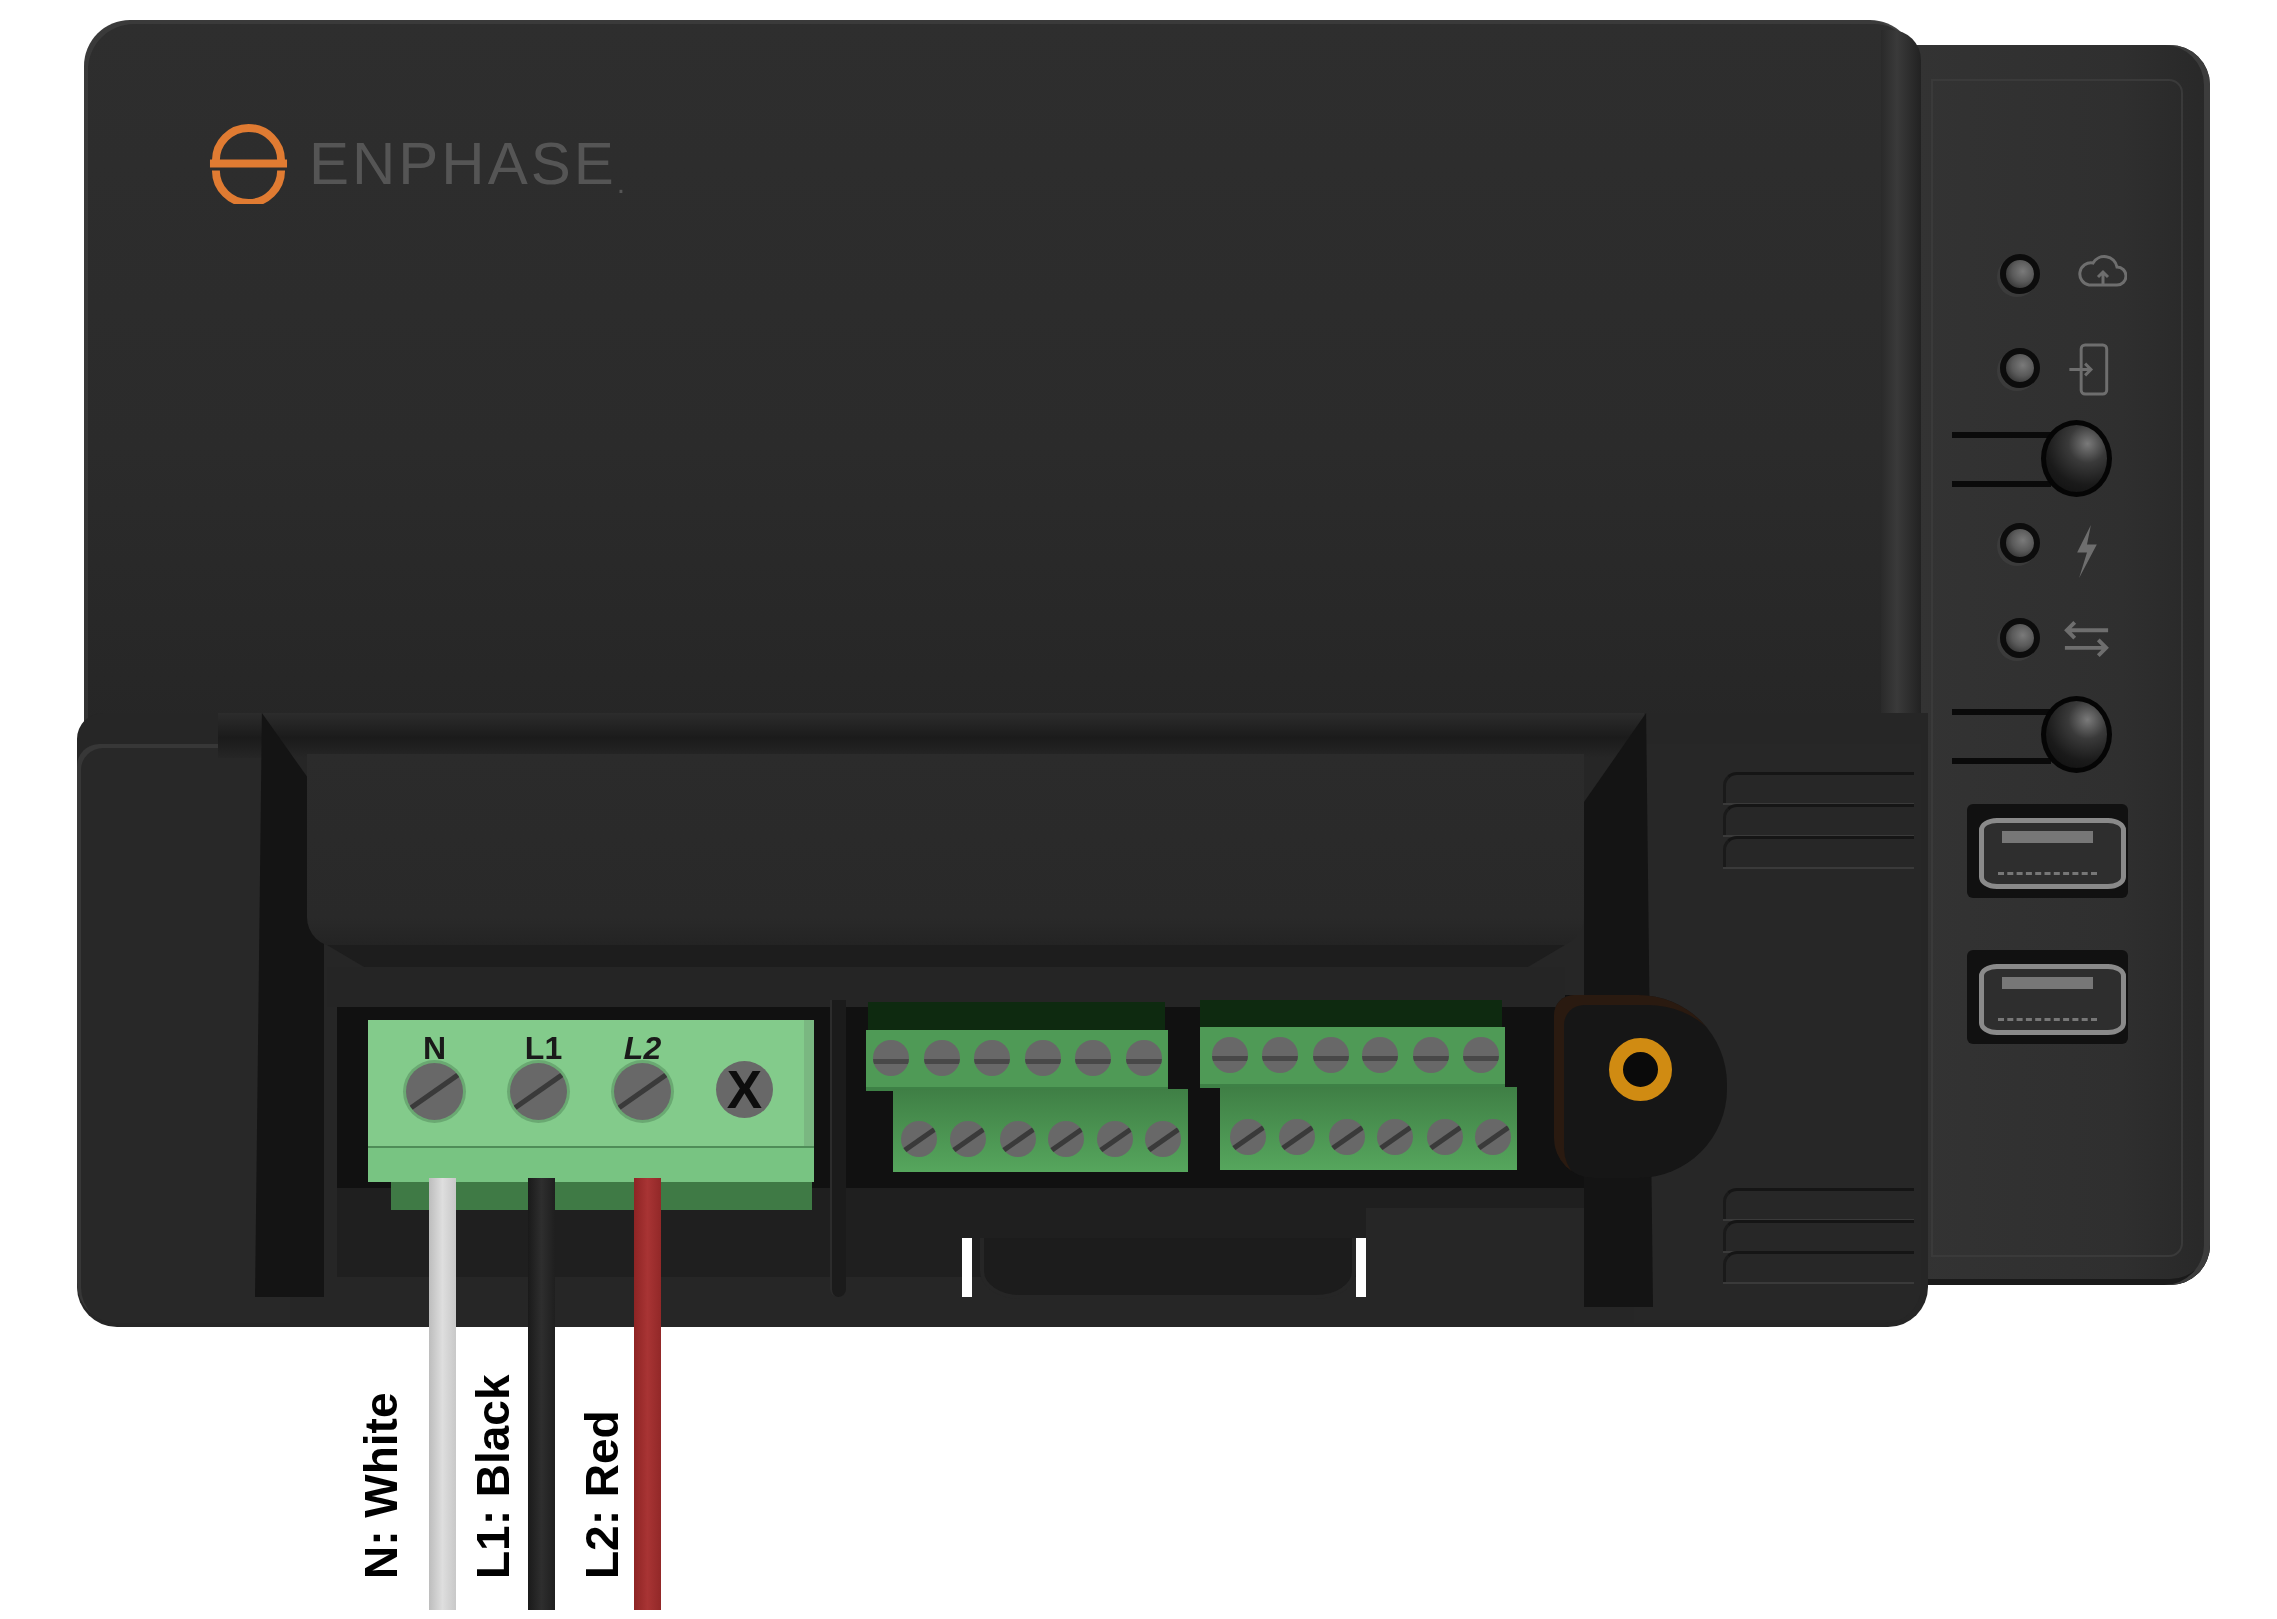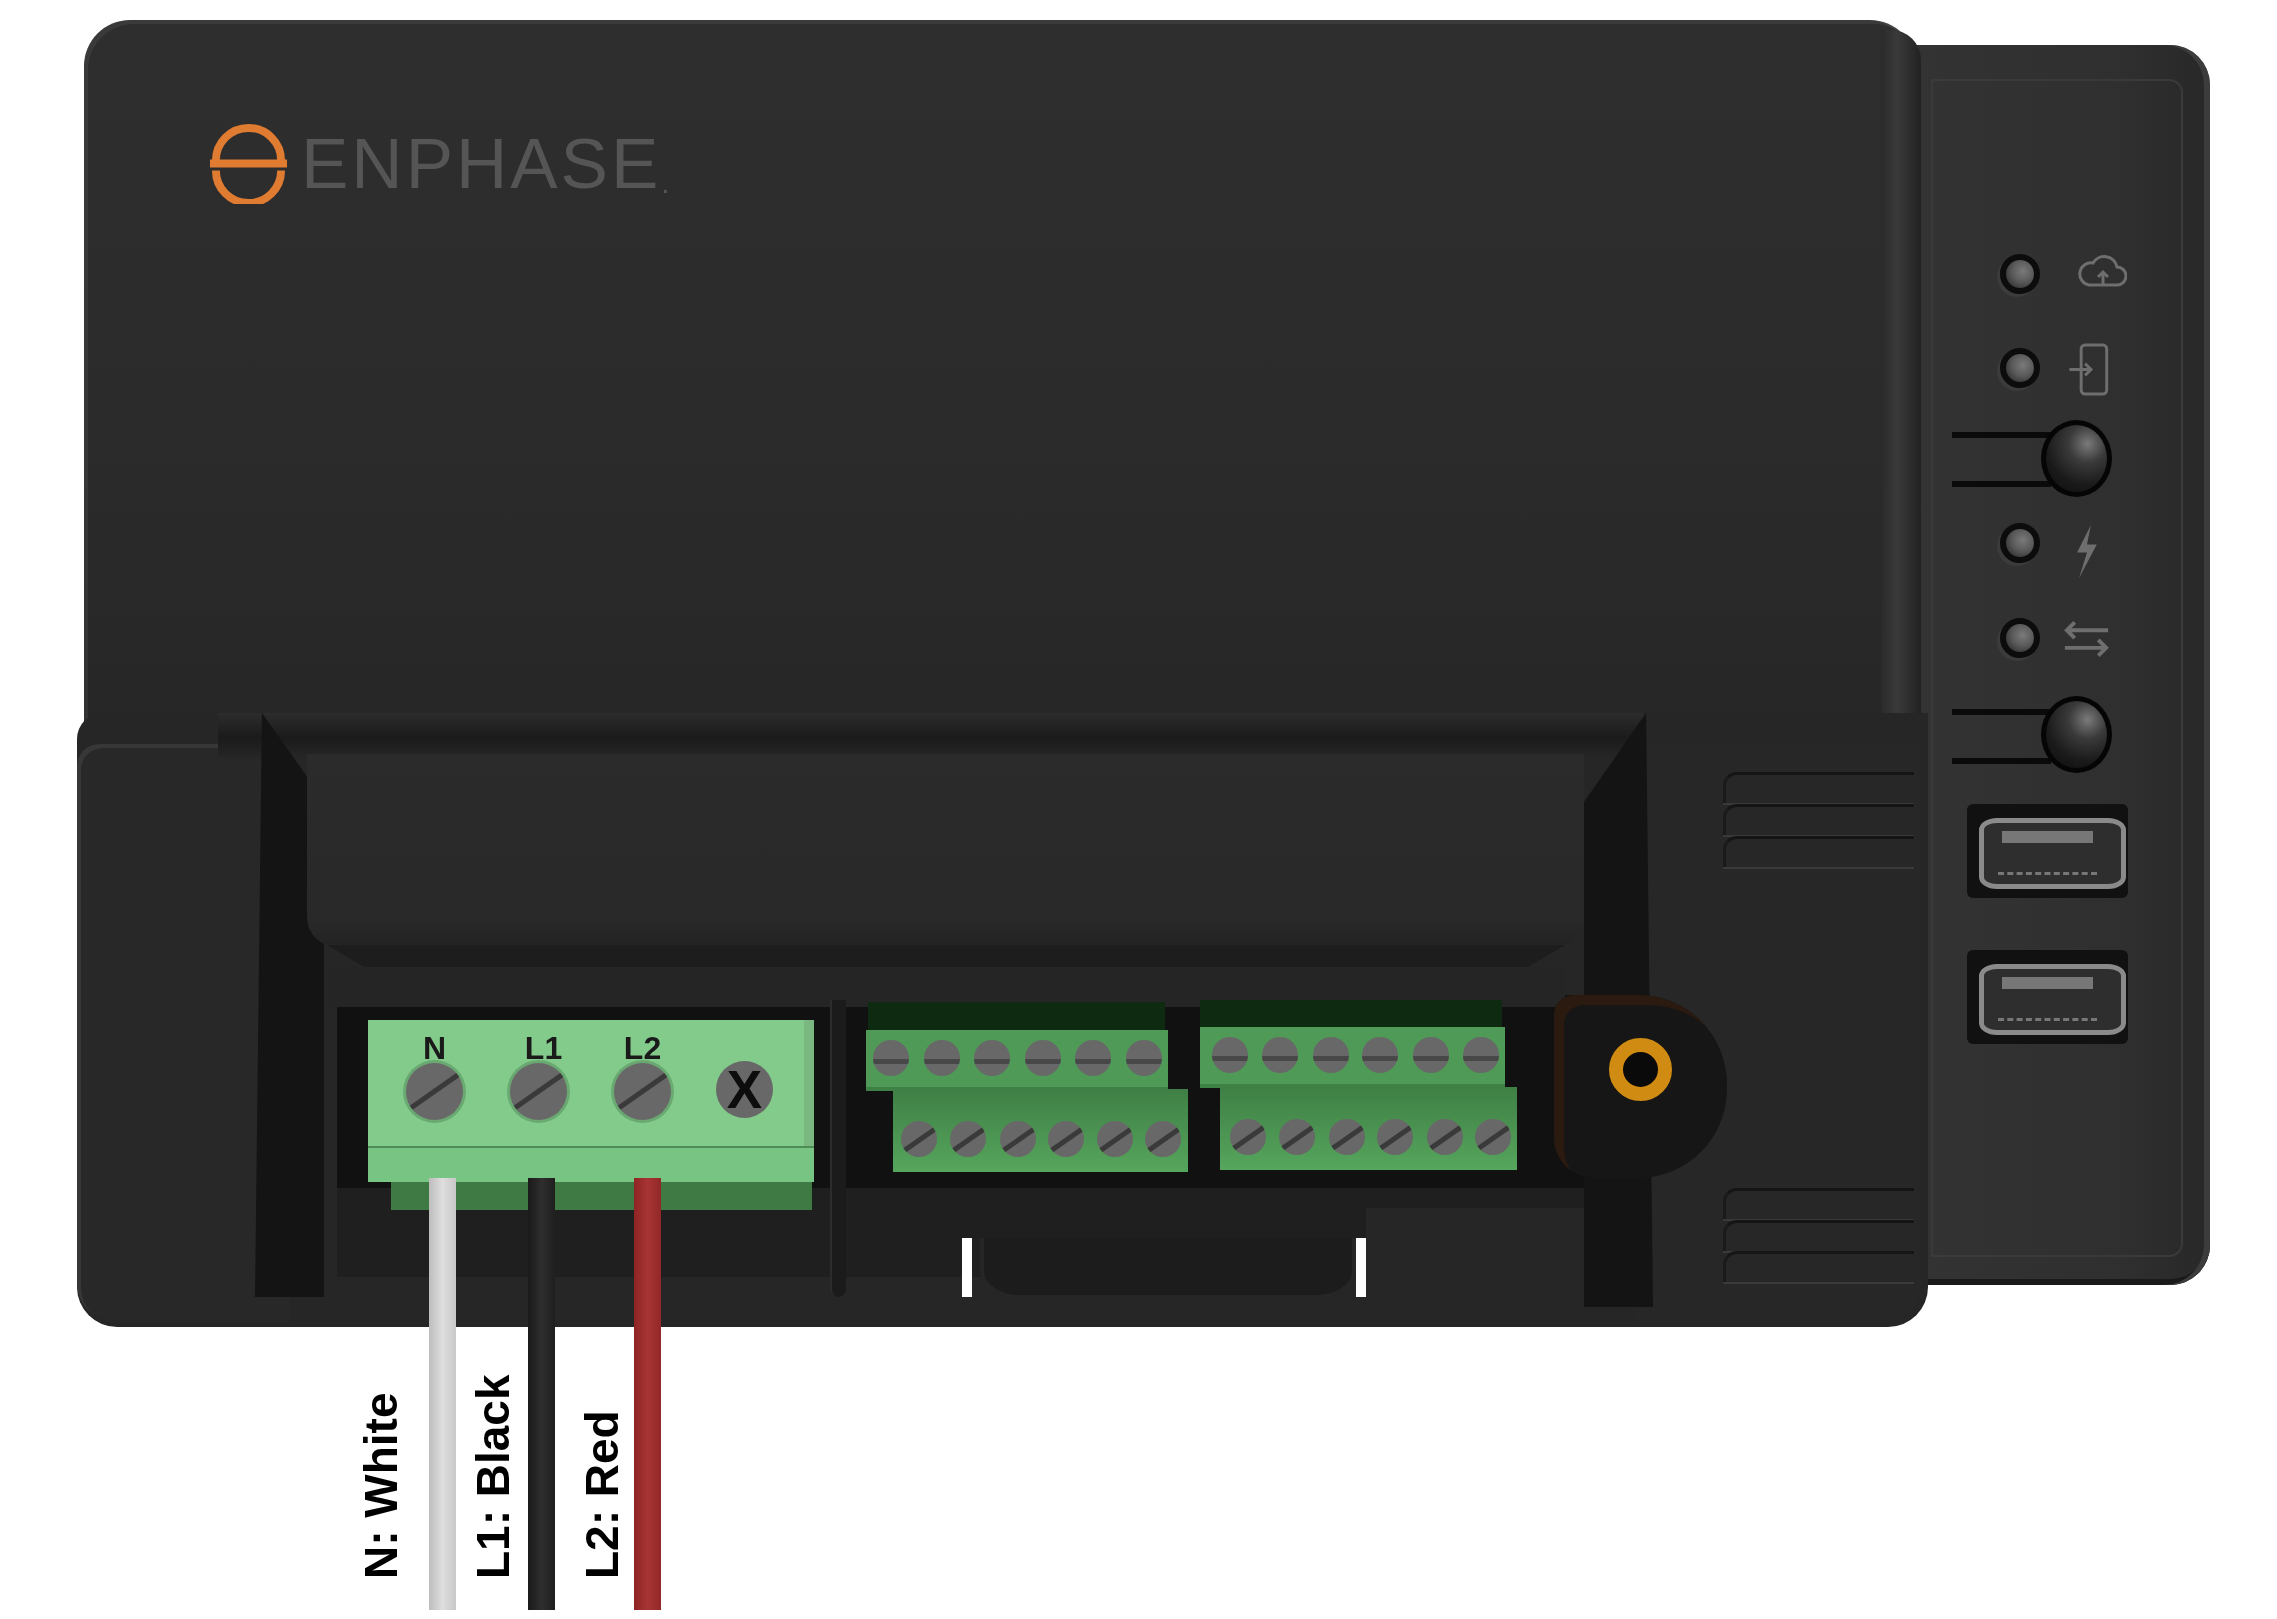--- a/index.html
+++ b/index.html
@@ -36,21 +36,21 @@
   .latch { left: 980px; top: 1238px; width: 376px; height: 61px; background: #1c1c1c; border-radius: 0 0 40px 40px / 0 0 28px 28px; border: 4px solid #262626; border-top: none; }
   .latch-cutL { left: 962px; top: 1238px; width: 10px; height: 59px; background: #fff; }
   .latch-cutR { left: 1356px; top: 1238px; width: 10px; height: 59px; background: #fff; }
 
   
   .vent { position: absolute; height: 28px; border-top: 3px solid #151515; border-left: 3px solid #1a1a1a; border-radius: 14px 0 0 0; box-shadow: 0 2px 0 #3a3a3a; }
 
   
   .logo { left: 208px; top: 119px; height: 89px; display: flex; align-items: center; }
   .logo-mark { width: 81px; height: 81px; }
-  .logo-text { margin-left: 12px; font-size: 71px; color: #555555; letter-spacing: 3px; font-weight: normal; line-height: 1; }
+  .logo-text { margin-left: 20px; font-size: 60px; color: #555555; letter-spacing: 3px; font-weight: normal; line-height: 1; }
 
   
   .led { width: 40px; height: 40px; border-radius: 50%; background: radial-gradient(circle at 60% 40%, #7a7a7a 0%, #5a5a5a 45%, #3a3a3a 75%); border: 6px solid #0c0c0c; box-shadow: -3px 3px 0 #3b3b3b; }
   .led-icon { color: #707070; }
   .button { width: 71px; height: 77px; border-radius: 50%; background: radial-gradient(circle at 68% 28%, #7a7a7a 0%, #3a3a3a 30%, #1a1a1a 65%, #0d0d0d 100%); border: 5px solid #050505; }
   .btn-line { height: 6px; background: #0a0a0a; }
 
   .usb { width: 161px; height: 94px; background: #111; border-radius: 6px; }
   .usb-port { position: absolute; left: 12px; top: 14px; width: 137px; height: 61px; border: 5px solid #8a8a8a; border-radius: 18px / 12px; background: #2e2e2e; }
   .usb-tongue { position: absolute; left: 18px; top: 8px; width: 91px; height: 12px; background: #777; }
@@ -172,21 +172,21 @@
     <div class="usb-pins"></div>
   </div>
 </div>
 
 <div class="abs tb-main-base"></div>
 <div class="abs tb-main"></div>
 <div class="abs tb-main-lower"></div>
 
 <div class="abs tb-label" style="left:405px;top:1030px;">N</div>
 <div class="abs tb-label" style="left:514px;top:1030px;">L1</div>
-<div class="abs tb-label" style="left:613px;top:1030px;">L2</div>
+<div class="abs tb-label" style="left:613px;top:1030px;font-style:italic;">L2</div>
 
 <div class="abs screw main" style="left:406px;top:1063px;"></div>
 <div class="abs screw main" style="left:510px;top:1063px;"></div>
 <div class="abs screw main" style="left:614px;top:1063px;"></div>
 <div class="abs" style="left:716px;top:1061px;width:57px;height:57px;border-radius:50%;background:#686868;">
   <div class="x-mark">X</div>
 </div>
 
 <div>
   <div class="abs comm-dark" style="left:868px;top:1002px;width:297px;"></div>

